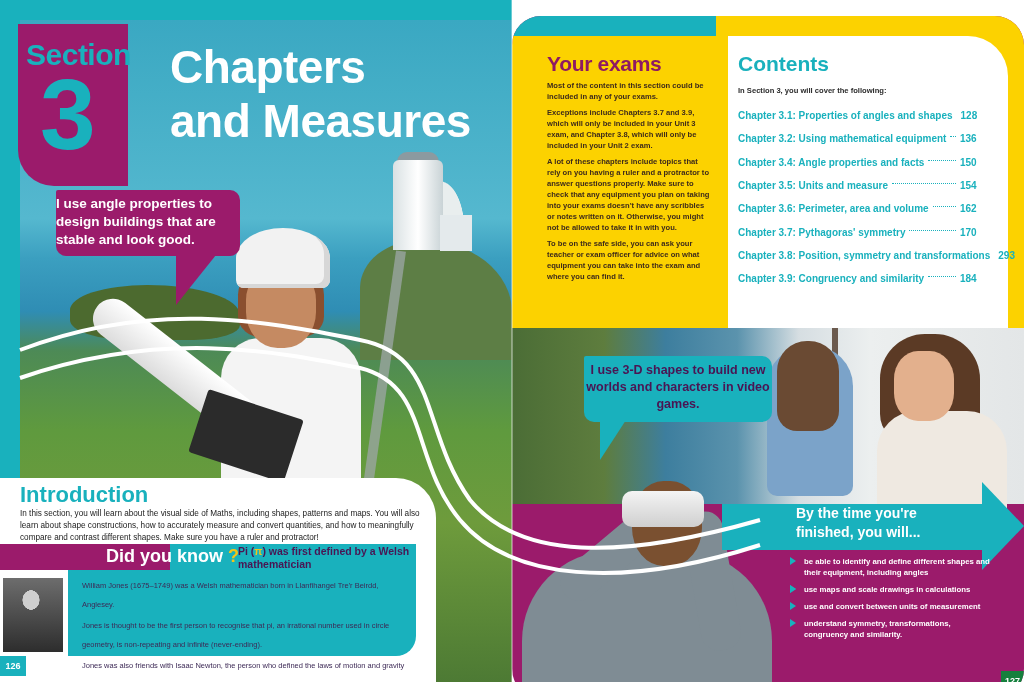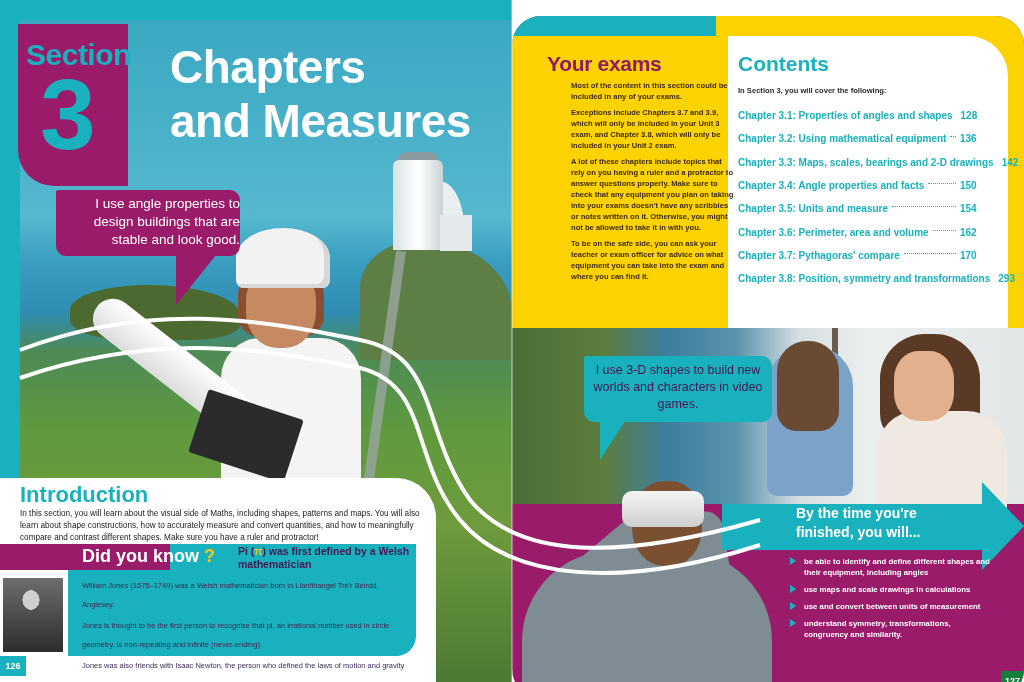--- a/index.html
+++ b/index.html
@@ -30,21 +30,21 @@
     background: #9b1b6b; border-radius: 0 0 0 36px; margin-top: 24px;
   }
   .section-tab .sec-word { position: absolute; left: 8px; top: 14px; color: #19b1bd; font-weight: 700; font-size: 30px; letter-spacing: -0.5px; }
   .section-tab .sec-num { position: absolute; left: 22px; top: 40px; color: #19b1bd; font-weight: 700; font-size: 100px; line-height: 1; }
 
   .main-title {
     position: absolute; left: 170px; top: 40px; color: #ffffff; font-weight: 700; font-size: 46px; line-height: 54px; letter-spacing: -0.5px;
   }
 
   .bubble {
-    position: absolute; font-weight: 400; text-align: right; border-radius: 0 10px 10px 0;
+    position: absolute; font-weight: 700; text-align: left; border-radius: 0 10px 10px 0;
   }
   .bubble-left {
     left: 56px; top: 190px; width: 184px; height: 66px; background: #9b1b6b; color: #ffffff;
     font-size: 13.5px; line-height: 18px; padding-top: 5px; border-radius: 2px 10px 10px 10px;
   }
   .bubble-left-tail {
     position: absolute; left: 176px; top: 255px; width: 0; height: 0;
     border-left: 40px solid #9b1b6b; border-bottom: 50px solid transparent;
   }
 
@@ -56,21 +56,21 @@
   .hair { position: absolute; left: 42px; top: 38px; width: 86px; height: 72px; background: #8a4f2f; border-radius: 40% 40% 30% 30%; z-index: 0; }
   .shirt { position: absolute; left: 25px; top: 110px; width: 140px; height: 150px; background: #f4f4f4; border-radius: 40px 40px 0 0; }
   .roll { position: absolute; left: -120px; top: 120px; width: 200px; height: 40px; background: linear-gradient(180deg,#ffffff,#dcdcdc); border-radius: 20px; transform: rotate(38deg); }
   .book { position: absolute; left: 0; top: 175px; width: 100px; height: 66px; background: #2b2b2b; transform: rotate(18deg); border-radius: 3px; }
 
   .intro-panel {
     position: absolute; left: 0; top: 478px; width: 436px; height: 204px; background: #ffffff; border-radius: 0 40px 0 0;
   }
   .intro-title { position: absolute; left: 20px; top: 482px; color: #19b1bd; font-weight: 700; font-size: 22px; }
   .intro-text { position: absolute; left: 20px; top: 508px; width: 410px; font-size: 8.2px; line-height: 12px; color: #222; }
-  .dyk-title { position: absolute; left: 82px; top: 546px; color: #ffffff; font-weight: 700; font-size: 18px; }
+  .dyk-title { position: absolute; left: 106px; top: 546px; color: #ffffff; font-weight: 700; font-size: 18px; }
   .dyk-q { color: #f5c518; }
   .dyk-box { position: absolute; left: 68px; top: 544px; width: 348px; height: 112px; background: #19b1bd; border-radius: 0 0 20px 0; }
   .dyk-box::before { content: ""; position: absolute; left: -68px; top: 0; width: 170px; height: 26px; background: #9b1b6b; }
   .dyk-heading { position: absolute; left: 238px; top: 545px; width: 180px; color: #4a1553; font-weight: 700; font-size: 10.5px; line-height: 13px; }
   .dyk-heading .pi { color: #f5c518; }
   .dyk-body { position: absolute; left: 82px; top: 576px; width: 330px; font-size: 7.5px; line-height: 19px; color: #3d2a56; }
   .dyk-body p { margin-bottom: 2px; }
   .portrait {
     position: absolute; left: 3px; top: 578px; width: 60px; height: 74px;
     background: radial-gradient(ellipse 14px 16px at 28px 22px, #cfcfcf 0 60%, transparent 62%), linear-gradient(180deg,#6d6d6d,#2d2d2d);
@@ -78,21 +78,21 @@
   .page-num-left { position: absolute; left: 0; top: 656px; width: 26px; height: 20px; background: #19b1bd; color: #fff; font-size: 9px; font-weight: 700; text-align: center; line-height: 20px; }
 
   
   .page-right { position: absolute; left: 512px; top: 16px; width: 512px; height: 682px; overflow: hidden; background: #9b1b6b; border-radius: 29px; }
   .right-top-teal { position: absolute; left: 0; top: 0; width: 206px; height: 20px; background: #19b1bd; }
   .exams-panel { position: absolute; left: 0; top: 20px; width: 204px; height: 292px; background: #fcd200; }
   .right-yellow-band { position: absolute; left: 204px; top: 0; width: 308px; height: 312px; background: #fcd200; }
   .contents-panel { position: absolute; left: 216px; top: 20px; width: 280px; height: 292px; background: #ffffff; border-radius: 0 40px 0 0; }
 
   .exams-title { position: absolute; left: 35px; top: 36px; color: #8e1a63; font-weight: 700; font-size: 21px; letter-spacing: -0.3px; }
-  .exams-body { position: absolute; left: 35px; top: 64px; width: 165px; font-size: 7.6px; line-height: 11px; color: #3e2b1a; font-weight: 700; margin-left: 24px; }
+  .exams-body { position: absolute; left: 35px; top: 64px; width: 165px; font-size: 7.6px; line-height: 11px; color: #3e2b1a; font-weight: 700; }
   .exams-body p { margin-bottom: 5px; }
 
   .contents-title { position: absolute; left: 226px; top: 36px; color: #19b1bd; font-weight: 700; font-size: 21px; }
   .contents-intro { position: absolute; left: 226px; top: 70px; font-size: 7.6px; font-weight: 700; color: #2b2b2b; }
   .toc { position: absolute; left: 226px; top: 88px; width: 238px; }
   .toc-row { display: flex; align-items: center; height: 23.3px; font-size: 10px; font-weight: 700; color: #19b1bd; }
   .toc-row .t-label { white-space: nowrap; }
   .toc-row .t-dots { flex: 1; border-bottom: 1px dotted #19b1bd; margin: 0 4px; transform: translateY(-2px); }
   .toc-row .t-page { width: 16px; text-align: right; }
 
@@ -103,21 +103,21 @@
   }
   .window-frame { position: absolute; left: 320px; top: 312px; width: 6px; height: 120px; background: #6b5a4e; }
   .student1 { position: absolute; left: 255px; top: 330px; width: 86px; height: 150px; background: #7ba3c9; border-radius: 40px 40px 10px 10px; }
   .student1-hair { position: absolute; left: 265px; top: 325px; width: 62px; height: 90px; background: #6a4a33; border-radius: 30px 30px 20px 20px; }
   .student2 { position: absolute; left: 365px; top: 395px; width: 130px; height: 100px; background: #efe9e1; border-radius: 40px 40px 0 0; }
   .student2-hair { position: absolute; left: 368px; top: 318px; width: 100px; height: 110px; background: #5b3a25; border-radius: 45px 45px 30px 30px; }
   .student2-face { position: absolute; left: 382px; top: 335px; width: 60px; height: 70px; background: #e3b08d; border-radius: 40%; }
 
   .bubble-right {
     position: absolute; left: 72px; top: 340px; width: 188px; height: 66px; background: #19b1bd; color: #4a1553;
-    font-weight: 400; font-size: 12.5px; line-height: 17px; text-align: center; padding-top: 6px; border-radius: 2px 10px 10px 10px;
+    font-weight: 700; font-size: 12.5px; line-height: 17px; text-align: center; padding-top: 6px; border-radius: 2px 10px 10px 10px;
   }
   .bubble-right-tail { position: absolute; left: 88px; top: 404px; width: 0; height: 0; border-left: 26px solid #19b1bd; border-bottom: 40px solid transparent; }
 
   .vr-person { position: absolute; left: 10px; top: 455px; width: 250px; height: 227px; }
   .vr-body { position: absolute; left: 0; top: 80px; width: 250px; height: 150px; background: #7f8c94; border-radius: 90px 90px 0 0; }
   .vr-head { position: absolute; left: 110px; top: 10px; width: 70px; height: 85px; background: #7a5030; border-radius: 45%; }
   .vr-headset { position: absolute; left: 100px; top: 20px; width: 82px; height: 36px; background: linear-gradient(180deg,#f4f4f4,#cfcfcf); border-radius: 10px; }
   .vr-arm-l { position: absolute; left: 30px; top: 70px; width: 110px; height: 36px; background: #7f8c94; border-radius: 18px; transform: rotate(-40deg); }
   .vr-arm-r { position: absolute; left: 170px; top: 40px; width: 40px; height: 140px; background: #7f8c94; border-radius: 18px; transform: rotate(-10deg); }
 
@@ -212,48 +212,48 @@
           <span class="t-label">Chapter 3.1: Properties of angles and shapes</span>
           <span class="t-dots"></span>
           <span class="t-page">128</span>
         </div>
       <div class="toc-row">
           <span class="t-label">Chapter 3.2: Using mathematical equipment</span>
           <span class="t-dots"></span>
           <span class="t-page">136</span>
         </div>
       <div class="toc-row">
-          <span class="t-label">Chapter 3.3: Maps, scales, bearings and 2-D drawings</span>
-          <span class="t-dots"></span>
-          <span class="t-page">142</span>
-        </div>
-      <div class="toc-row">
           <span class="t-label">Chapter 3.4: Angle properties and facts</span>
           <span class="t-dots"></span>
           <span class="t-page">150</span>
         </div>
       <div class="toc-row">
           <span class="t-label">Chapter 3.5: Units and measure</span>
           <span class="t-dots"></span>
           <span class="t-page">154</span>
         </div>
       <div class="toc-row">
           <span class="t-label">Chapter 3.6: Perimeter, area and volume</span>
           <span class="t-dots"></span>
           <span class="t-page">162</span>
         </div>
       <div class="toc-row">
-          <span class="t-label">Chapter 3.7: Pythagoras' compare</span>
+          <span class="t-label">Chapter 3.7: Pythagoras' symmetry</span>
           <span class="t-dots"></span>
           <span class="t-page">170</span>
         </div>
       <div class="toc-row">
           <span class="t-label">Chapter 3.8: Position, symmetry and transformations</span>
           <span class="t-dots"></span>
           <span class="t-page">293</span>
+        </div>
+      <div class="toc-row">
+          <span class="t-label">Chapter 3.9: Congruency and similarity</span>
+          <span class="t-dots"></span>
+          <span class="t-page">184</span>
         </div>
     </div>
 
     <div class="right-photo"></div>
     <div class="window-frame"></div>
     <div class="student1"></div>
     <div class="student1-hair"></div>
     <div class="student2-hair"></div>
     <div class="student2"></div>
     <div class="student2-face"></div>

